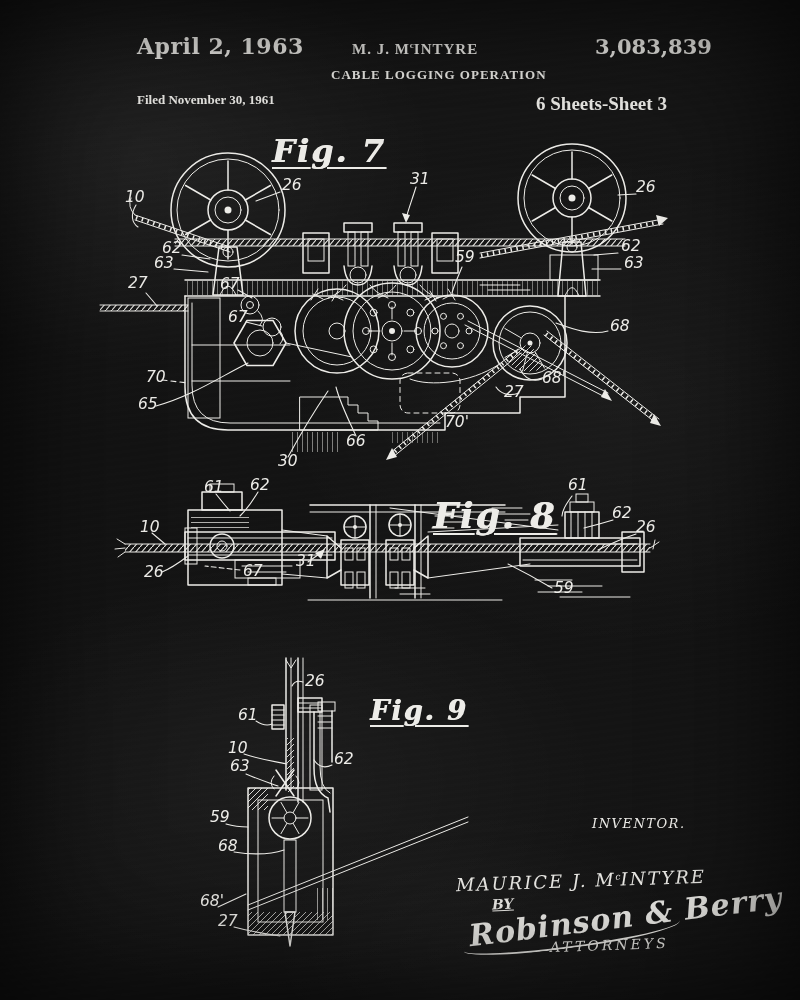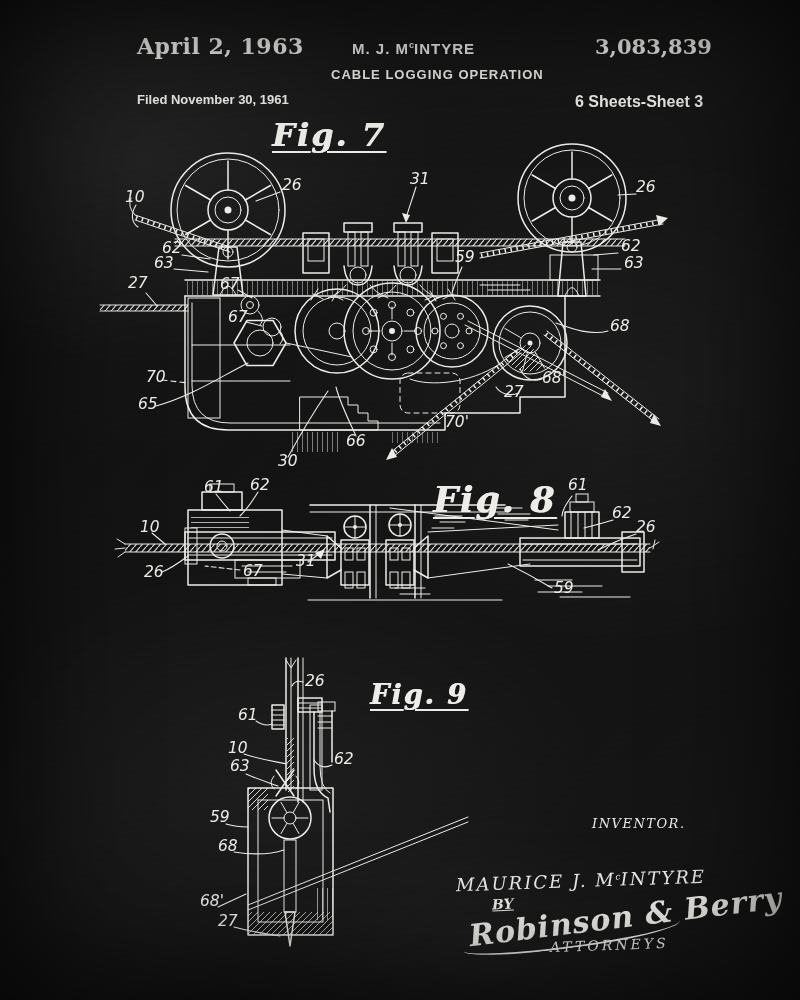--- a/index.html
+++ b/index.html
@@ -12,30 +12,30 @@
       radial-gradient(ellipse 300px 200px at 60% 95%, rgba(255,255,255,0.03), transparent 70%),
       linear-gradient(180deg,#171717 0%,#131313 45%,#151515 100%);
     font-family:"Liberation Sans",sans-serif;color:#edece8;
   }
   .sheet::after{content:"";position:absolute;inset:0;pointer-events:none;
     box-shadow:inset 0 0 140px rgba(0,0,0,0.85);}
   .sheet::before{content:"";position:absolute;inset:0;pointer-events:none;opacity:.5;
     background:repeating-linear-gradient(173deg, rgba(255,255,255,0.012) 0 3px, rgba(0,0,0,0.02) 3px 7px);}
   .abs{position:absolute;}
   .serifbold{font-family:"DejaVu Serif","Liberation Serif",serif;font-weight:bold;}
-  .mono{font-family:Liberation Sans, sans-serif;font-weight:bold;}
+  .mono{font-family:Liberation Serif, serif;font-weight:bold;}
   .date{left:137px;top:33px;font-size:22px;letter-spacing:.5px;}
   .inv{left:352px;top:40px;font-size:15px;letter-spacing:1px;}
   .pnum{left:575px;top:34px;font-size:21px;margin-left:20px;}
   .dtitle{left:331px;top:67px;font-size:13px;letter-spacing:1px;}
   .filed{left:137px;top:92px;font-size:13px;}
-  .sheetinfo{left:575px;top:93px;font-size:16px;}
+  .sheetinfo{left:536px;top:93px;font-size:19px;}
   sup.mc{font-size:9px;vertical-align:6px;letter-spacing:0;}
   .figtitle{font-family:"DejaVu Serif","Liberation Serif",serif;font-weight:bold;font-style:italic;
-    letter-spacing:2px;text-shadow:0.7px 0 0 #edece8;text-decoration:underline;text-underline-offset:5px;text-decoration-thickness:2px;}
+    letter-spacing:2px;text-shadow:0.7px 0 0 #edece8;text-decoration:underline;text-underline-offset:5px;text-decoration-thickness:2px;margin-top:16px;}
   .ft7{left:272px;top:116px;font-size:32px;}
   .ft8{left:433px;top:479px;font-size:35px;font-style:italic;}
   .ft9{left:370px;top:679px;font-size:27px;}
   svg{position:absolute;overflow:visible;}
   svg .s{stroke:#edece8;stroke-width:1.5;fill:none;stroke-linecap:round;stroke-linejoin:round;}
   svg .t{stroke:#edece8;stroke-width:1;fill:none;stroke-linecap:round;}
   svg .ld{stroke:#edece8;stroke-width:1.1;fill:none;stroke-linecap:round;}
   svg .fw{fill:#edece8;stroke:none;}
   svg text.ref{font-family:"DejaVu Sans","Liberation Sans",sans-serif;font-style:italic;
     font-size:15.5px;fill:#edece8;}

